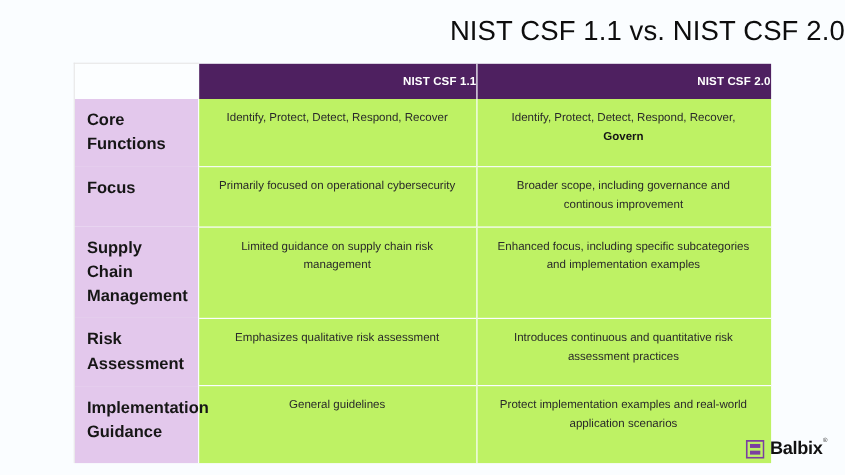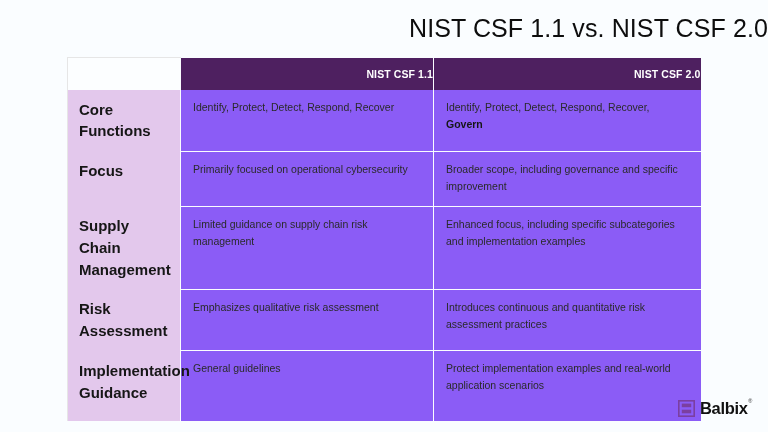--- a/index.html
+++ b/index.html
@@ -66,25 +66,25 @@
     font-size:15px;
     font-weight:700;
     text-align:left;
     padding:9px 10px 9px 11px;
     vertical-align:top;
     line-height:1.45;
     border-left:1px solid #E6E6E6;
   }
 
   .cmp-table tbody td {
-    background:#8b5cf6;
+    background:#bef264;
     color:#2a2a2a;
     font-size:10.5px;
     font-weight:400;
-    text-align:left;
+    text-align:center;
     padding:9px 13px 9px 12px;
     vertical-align:top;
     line-height:1.62;
     border-left:1.5px solid #FAFDFF;
     border-top:1.5px solid #FAFDFF;
   }
   .cmp-table tbody tr:first-child td { border-top:none; }
 
   .cmp-table tbody td b { font-weight:700; color:#161616;margin-top:31px; }
 
@@ -145,21 +145,21 @@
   </thead>
   <tbody>
     <tr class="r1">
       <th class="rowhead">Core Functions</th>
       <td>Identify, Protect, Detect, Respond, Recover</td>
       <td><span>Identify, Protect, Detect, Respond, Recover, </span><b>Govern</b></td>
     </tr>
     <tr class="r2">
       <th class="rowhead">Focus</th>
       <td>Primarily focused on operational cybersecurity</td>
-      <td>Broader scope, including governance and specific improvement</td>
+      <td>Broader scope, including governance and continous improvement</td>
     </tr>
     <tr class="r3">
       <th class="rowhead">Supply Chain Management</th>
       <td>Limited guidance on supply chain risk management</td>
       <td>Enhanced focus, including specific subcategories and implementation examples</td>
     </tr>
     <tr class="r4">
       <th class="rowhead">Risk Assessment</th>
       <td>Emphasizes qualitative risk assessment</td>
       <td>Introduces continuous and quantitative risk assessment practices</td>

